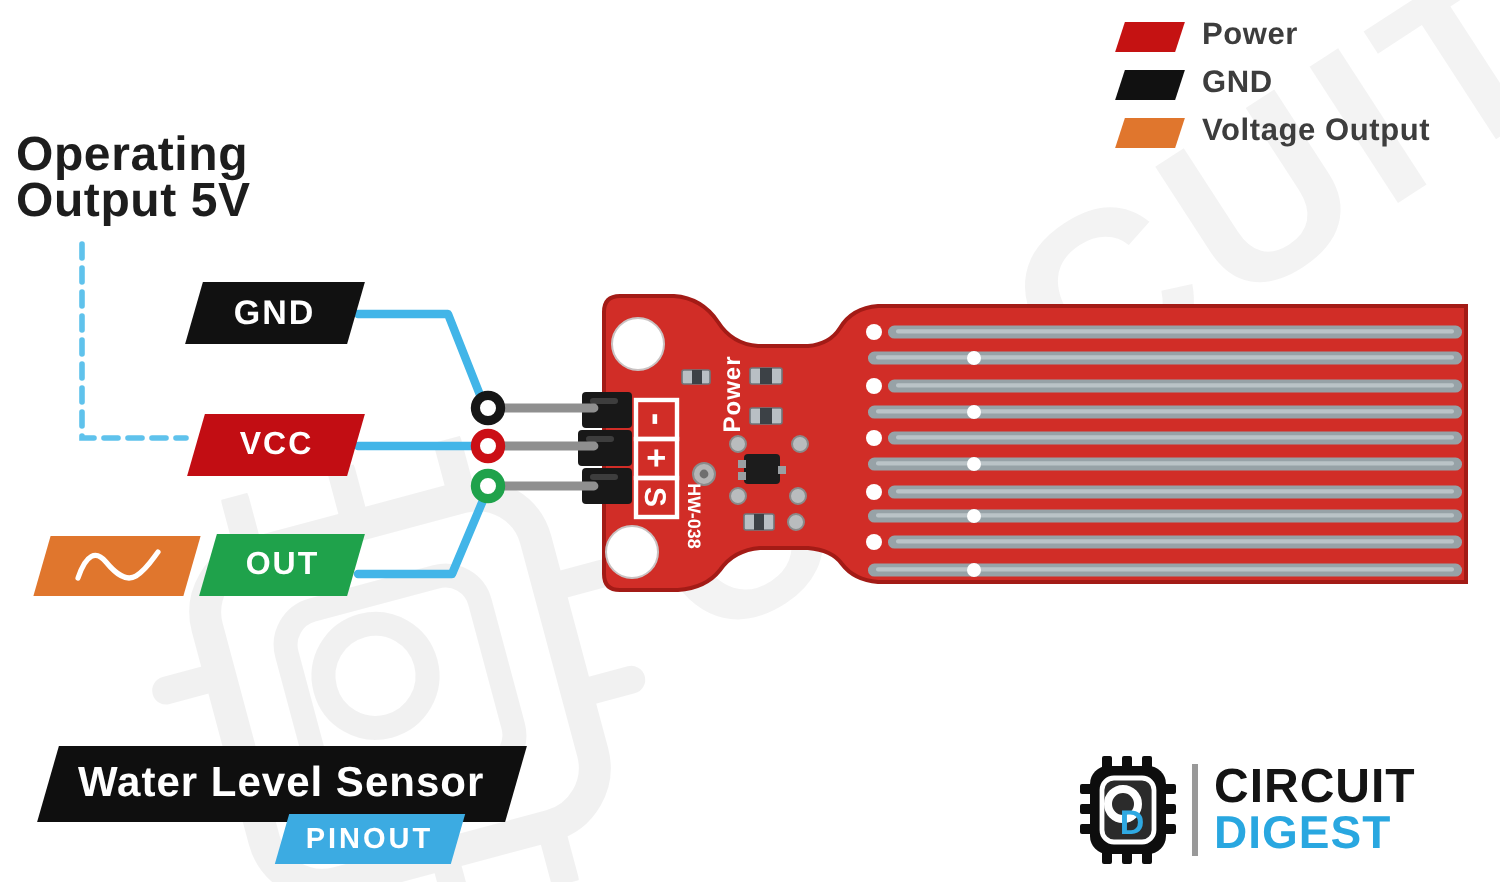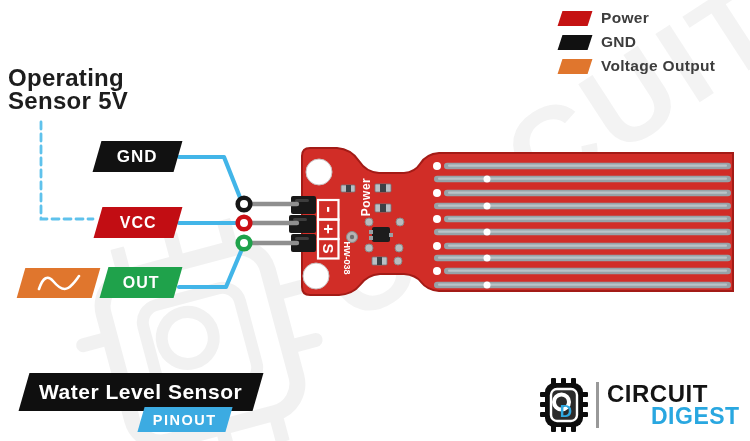--- a/index.html
+++ b/index.html
@@ -40,21 +40,21 @@
   .banner-main .txt{transform:skewX(16deg);color:#fff;font-size:21px;font-weight:bold;letter-spacing:.5px;}
   .banner-sub{position:absolute;left:141px;top:407px;width:88px;height:25px;
     background:#3cabe2;transform:skewX(-16deg);display:flex;align-items:center;justify-content:center;}
   .banner-sub .txt{transform:skewX(16deg);color:#fff;font-size:14.5px;font-weight:bold;letter-spacing:1.5px;}
 
   
   .logo{position:absolute;left:539px;top:377px;display:flex;align-items:center;}
   .logo-divider{width:3px;height:46px;background:#999;margin:0 8px 0 7px;}
   .logo-text{line-height:23px;}
   .logo-line1{font-size:24px;font-weight:bold;color:#141414;letter-spacing:.5px;}
-  .logo-line2{font-size:23px;font-weight:bold;color:#29a7e0;letter-spacing:.5px;margin-left:44px;}
+  .logo-line2{font-size:23px;font-weight:bold;color:#29a7e0;letter-spacing:.5px;}
 
   svg text{font-family:"Liberation Sans",sans-serif;}
   .abs{position:absolute;}
 </style>
 </head>
 <body>
 
 <div id="stage">
 
   <div class="wm-text">CIRCUIT</div>
@@ -205,21 +205,21 @@
       <div class="legend-label">GND</div>
     </div>
     <div class="legend-row">
       <div class="legend-swatch" style="background:#e0762d"></div>
       <div class="legend-label">Voltage Output</div>
     </div>
   </div>
 
   <div class="op-note">
     <div>Operating</div>
-    <div>Sensor 5V</div>
+    <div>Output 5V</div>
   </div>
 
   <div class="tag tag-gnd">
     <span class="txt">GND</span>
   </div>
   <div class="tag tag-vcc">
     <span class="txt">VCC</span>
   </div>
   <div class="tag tag-wave">
     <svg width="46" height="20" viewBox="0 0 46 20" style="transform:skewX(16deg)">

